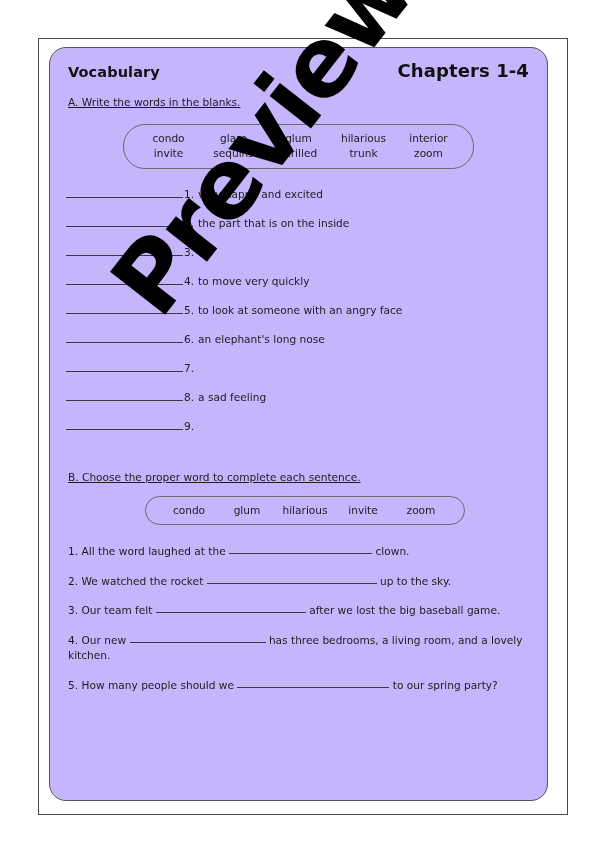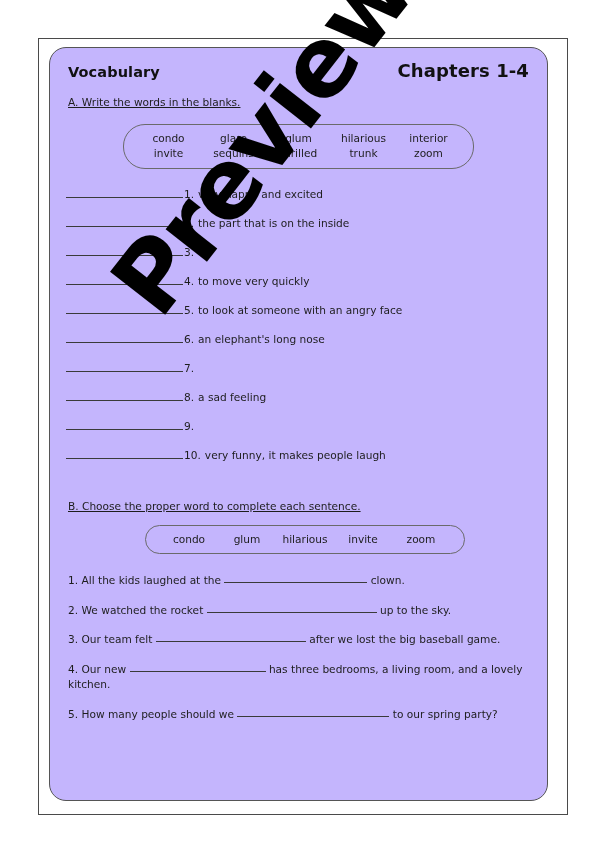--- a/index.html
+++ b/index.html
@@ -267,42 +267,37 @@
       </div>
       <div class="item-row">
         <span class="item-blank"></span>
         <span class="item-num">8.</span>
         <span class="item-text">a sad feeling</span>
       </div>
       <div class="item-row">
         <span class="item-blank"></span>
         <span class="item-num">9.</span>
       </div>
-      <div class="item-row">
-        <span class="item-blank"></span>
-        <span class="item-num">10.</span>
-        <span class="item-text">very funny, it makes people laugh</span>
-      </div>
     </div>
 
     <div id="section-b">
       <div class="section-instruction">B. Choose the proper word to complete each sentence.</div>
 
       <div id="word-bank-b">
         <div class="bank-row">
           <span class="bank-col">condo</span>
           <span class="bank-col">glum</span>
           <span class="bank-col">hilarious</span>
           <span class="bank-col">invite</span>
           <span class="bank-col">zoom</span>
         </div>
       </div>
 
       <div id="sentences-b">
-        <div class="sentence-row"><span>1.</span> <span>All the kids laughed at the </span><span class="sentence-blank blank-w1"></span><span> clown.</span></div>
+        <div class="sentence-row"><span>1.</span> <span>All the word laughed at the </span><span class="sentence-blank blank-w1"></span><span> clown.</span></div>
         <div class="sentence-row"><span>2.</span> <span>We watched the rocket </span><span class="sentence-blank blank-w2"></span><span> up to the sky.</span></div>
         <div class="sentence-row"><span>3.</span> <span>Our team felt </span><span class="sentence-blank blank-w3"></span><span> after we lost the big baseball game.</span></div>
         <div class="sentence-row"><span>4.</span> <span>Our new </span><span class="sentence-blank blank-w4"></span><span> has three bedrooms, a living room, and a lovely kitchen.</span></div>
         <div class="sentence-row"><span>5.</span> <span>How many people should we </span><span class="sentence-blank blank-w5"></span><span> to our spring party?</span></div>
       </div>
     </div>
 
   </div>
 </div>
 

